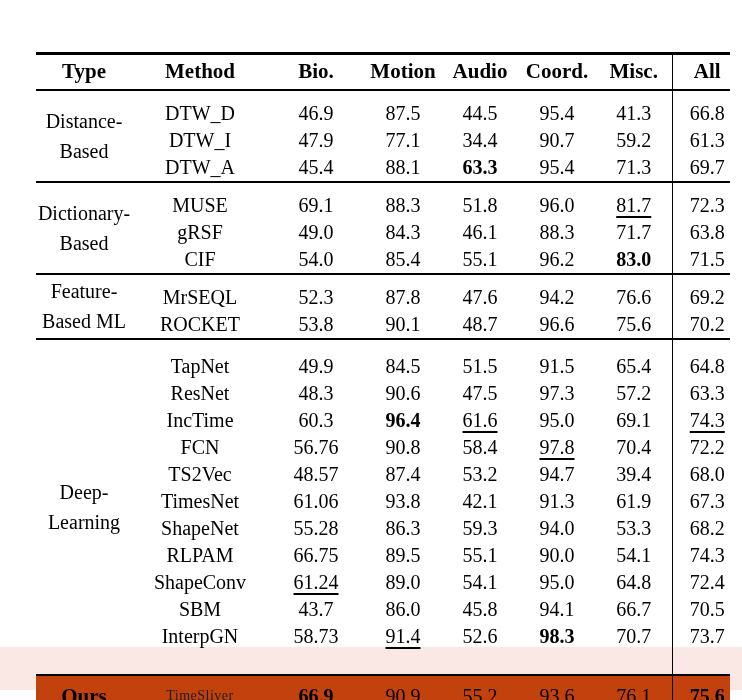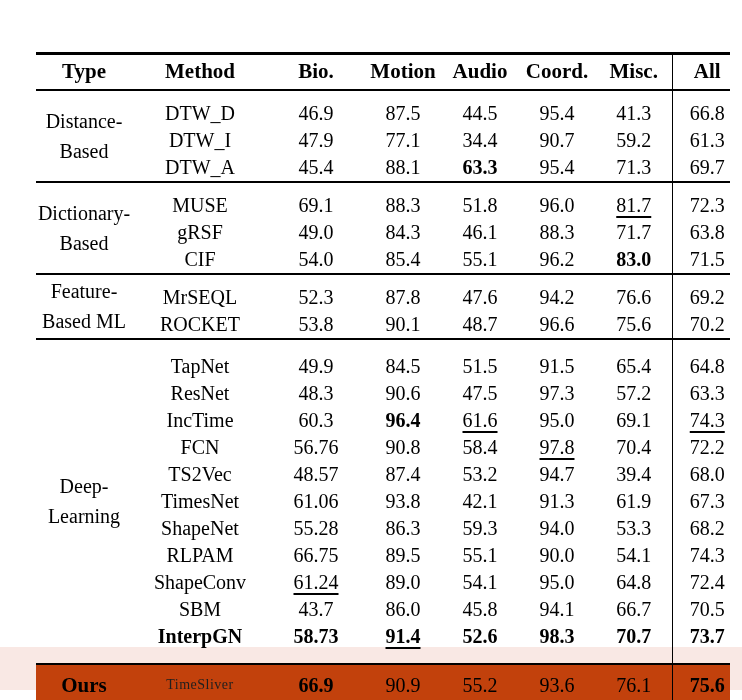--- a/index.html
+++ b/index.html
@@ -34,21 +34,21 @@
   tbody.ours-body { border-bottom:none; }
 
   td {
     padding:0; font-size:20px; text-align:center;
     height:27px; line-height:27px; vertical-align:middle;
     white-space:nowrap; overflow:visible;
   }
   tr.gt td { padding-top:9px; }
   tr.gb td { }
   tr.gt.lg td { padding-top:13px; }
-  tr.gb.lg td { padding-bottom:13px;font-weight:bold; }
+  tr.gb.lg td { padding-bottom:24px; }
 
   td.type {
     font-size:20px; line-height:30px; white-space:pre-line;
     padding-top:0 !important; padding-bottom:0 !important;
   }
   td.method { font-size:20px; }
 
   .all { border-left:1.5px solid #000; }
   td.all, th.all { padding-left:12px; }
 

